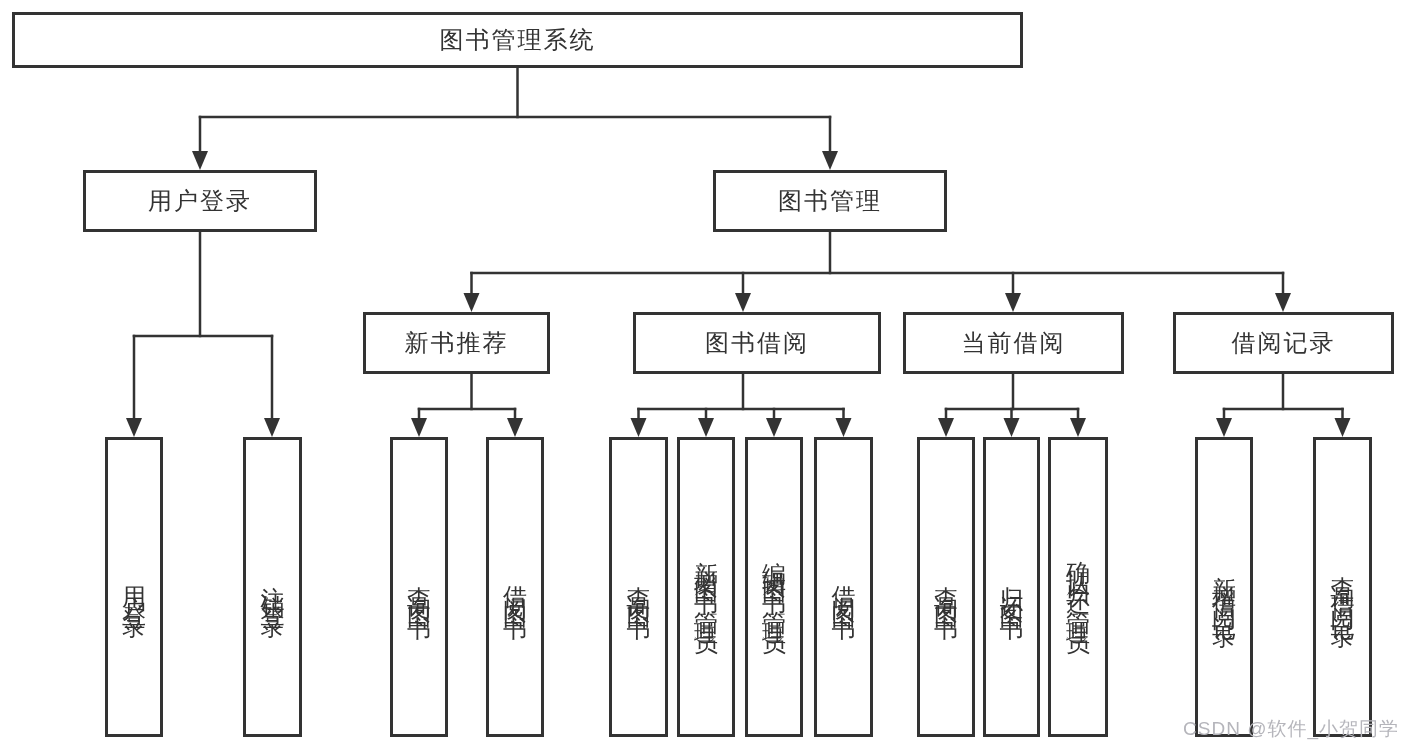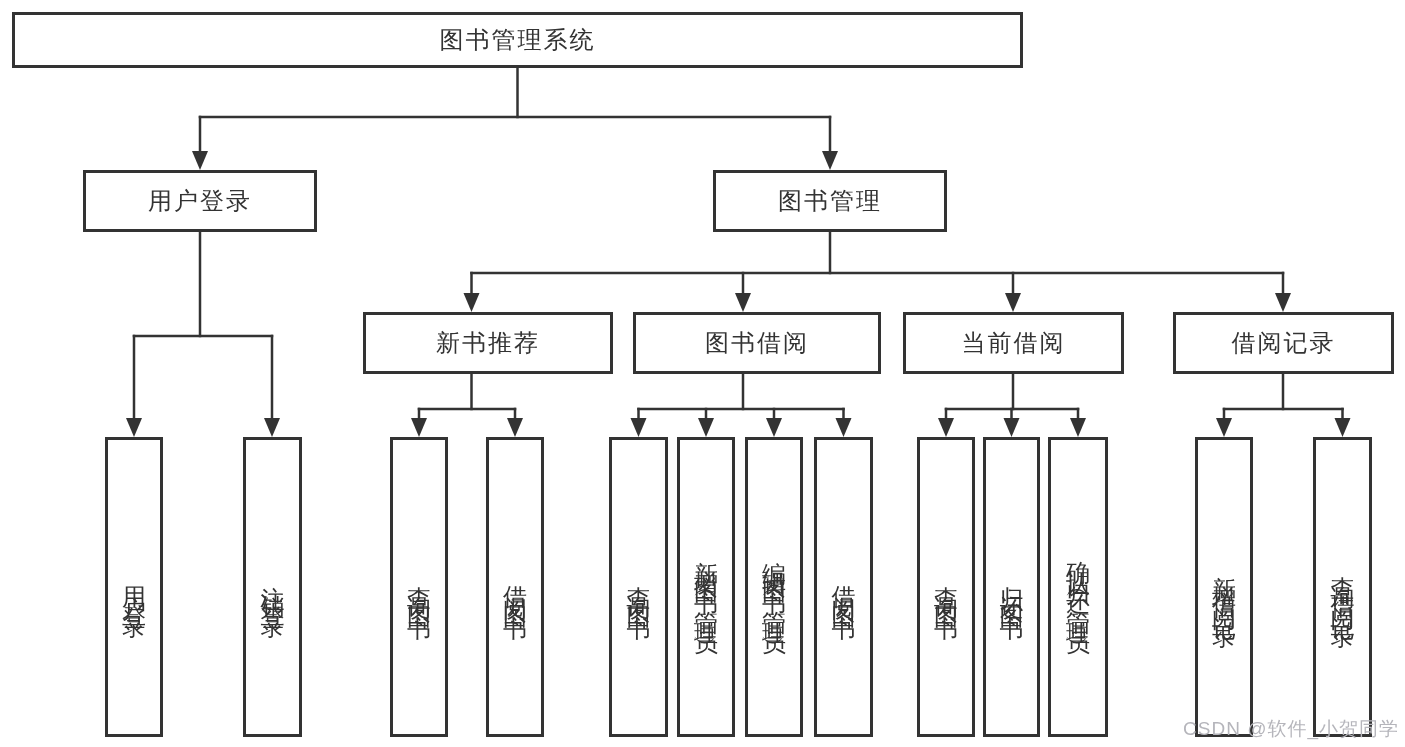--- a/index.html
+++ b/index.html
@@ -120,21 +120,21 @@
     <span>图书管理系统</span>
   </div>
 
   <div class="node h-node" style="left:83px; top:170px; width:234px; height:62px;">
     <span>用户登录</span>
   </div>
   <div class="node h-node" style="left:713px; top:170px; width:234px; height:62px;">
     <span>图书管理</span>
   </div>
 
-  <div class="node h-node" style="left:363px; top:312px; width:250px; height:62px;">
+  <div class="node h-node" style="left:363px; top:312px; width:187px; height:62px;">
     <span>新书推荐</span>
   </div>
   <div class="node h-node" style="left:633px; top:312px; width:248px; height:62px;">
     <span>图书借阅</span>
   </div>
   <div class="node h-node" style="left:903px; top:312px; width:221px; height:62px;align-items:center;">
     <span>当前借阅</span>
   </div>
   <div class="node h-node" style="left:1173px; top:312px; width:221px; height:62px;">
     <span>借阅记录</span>

